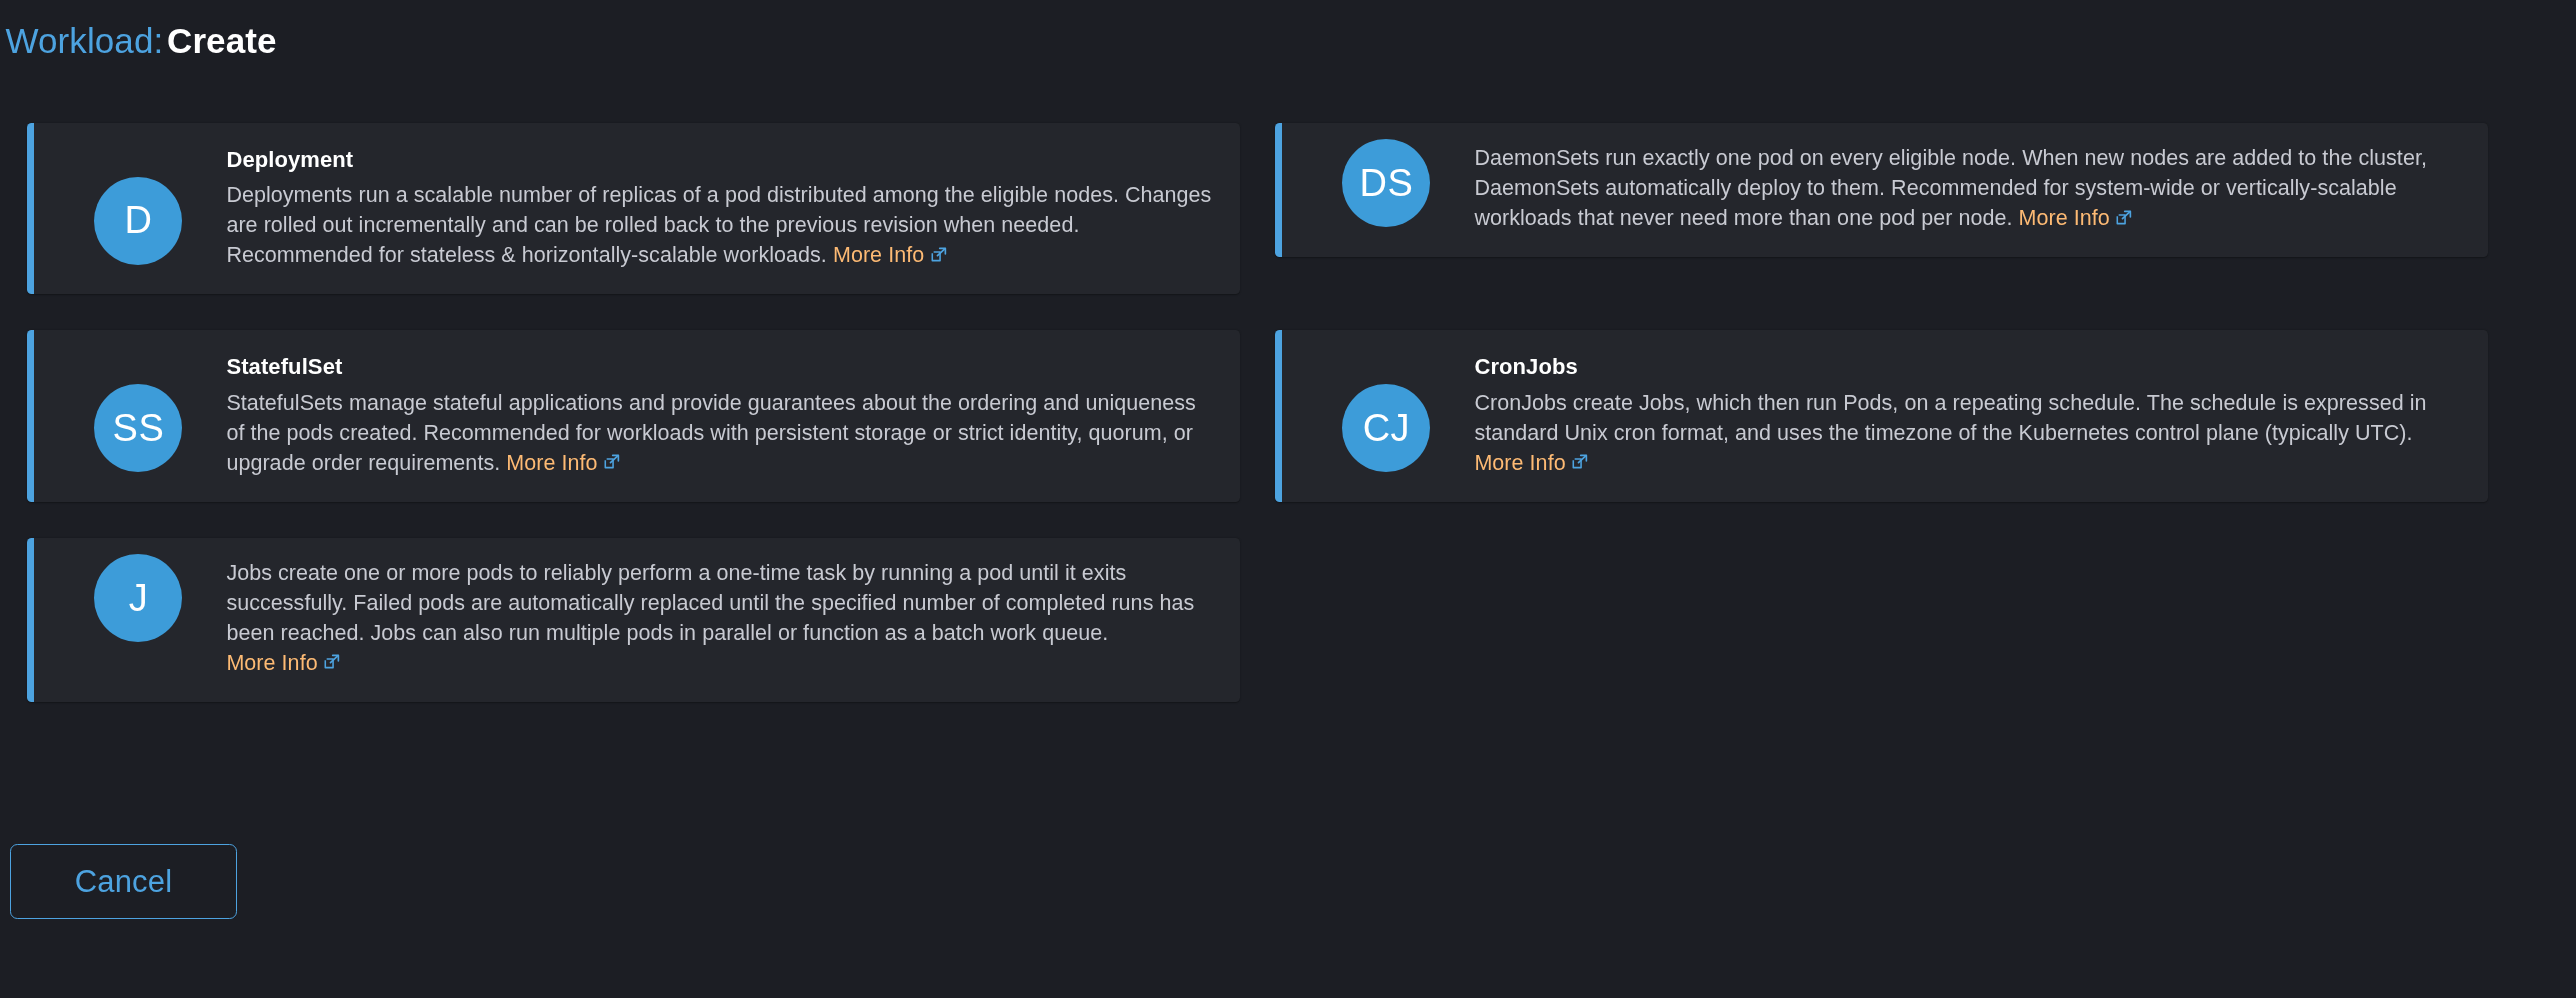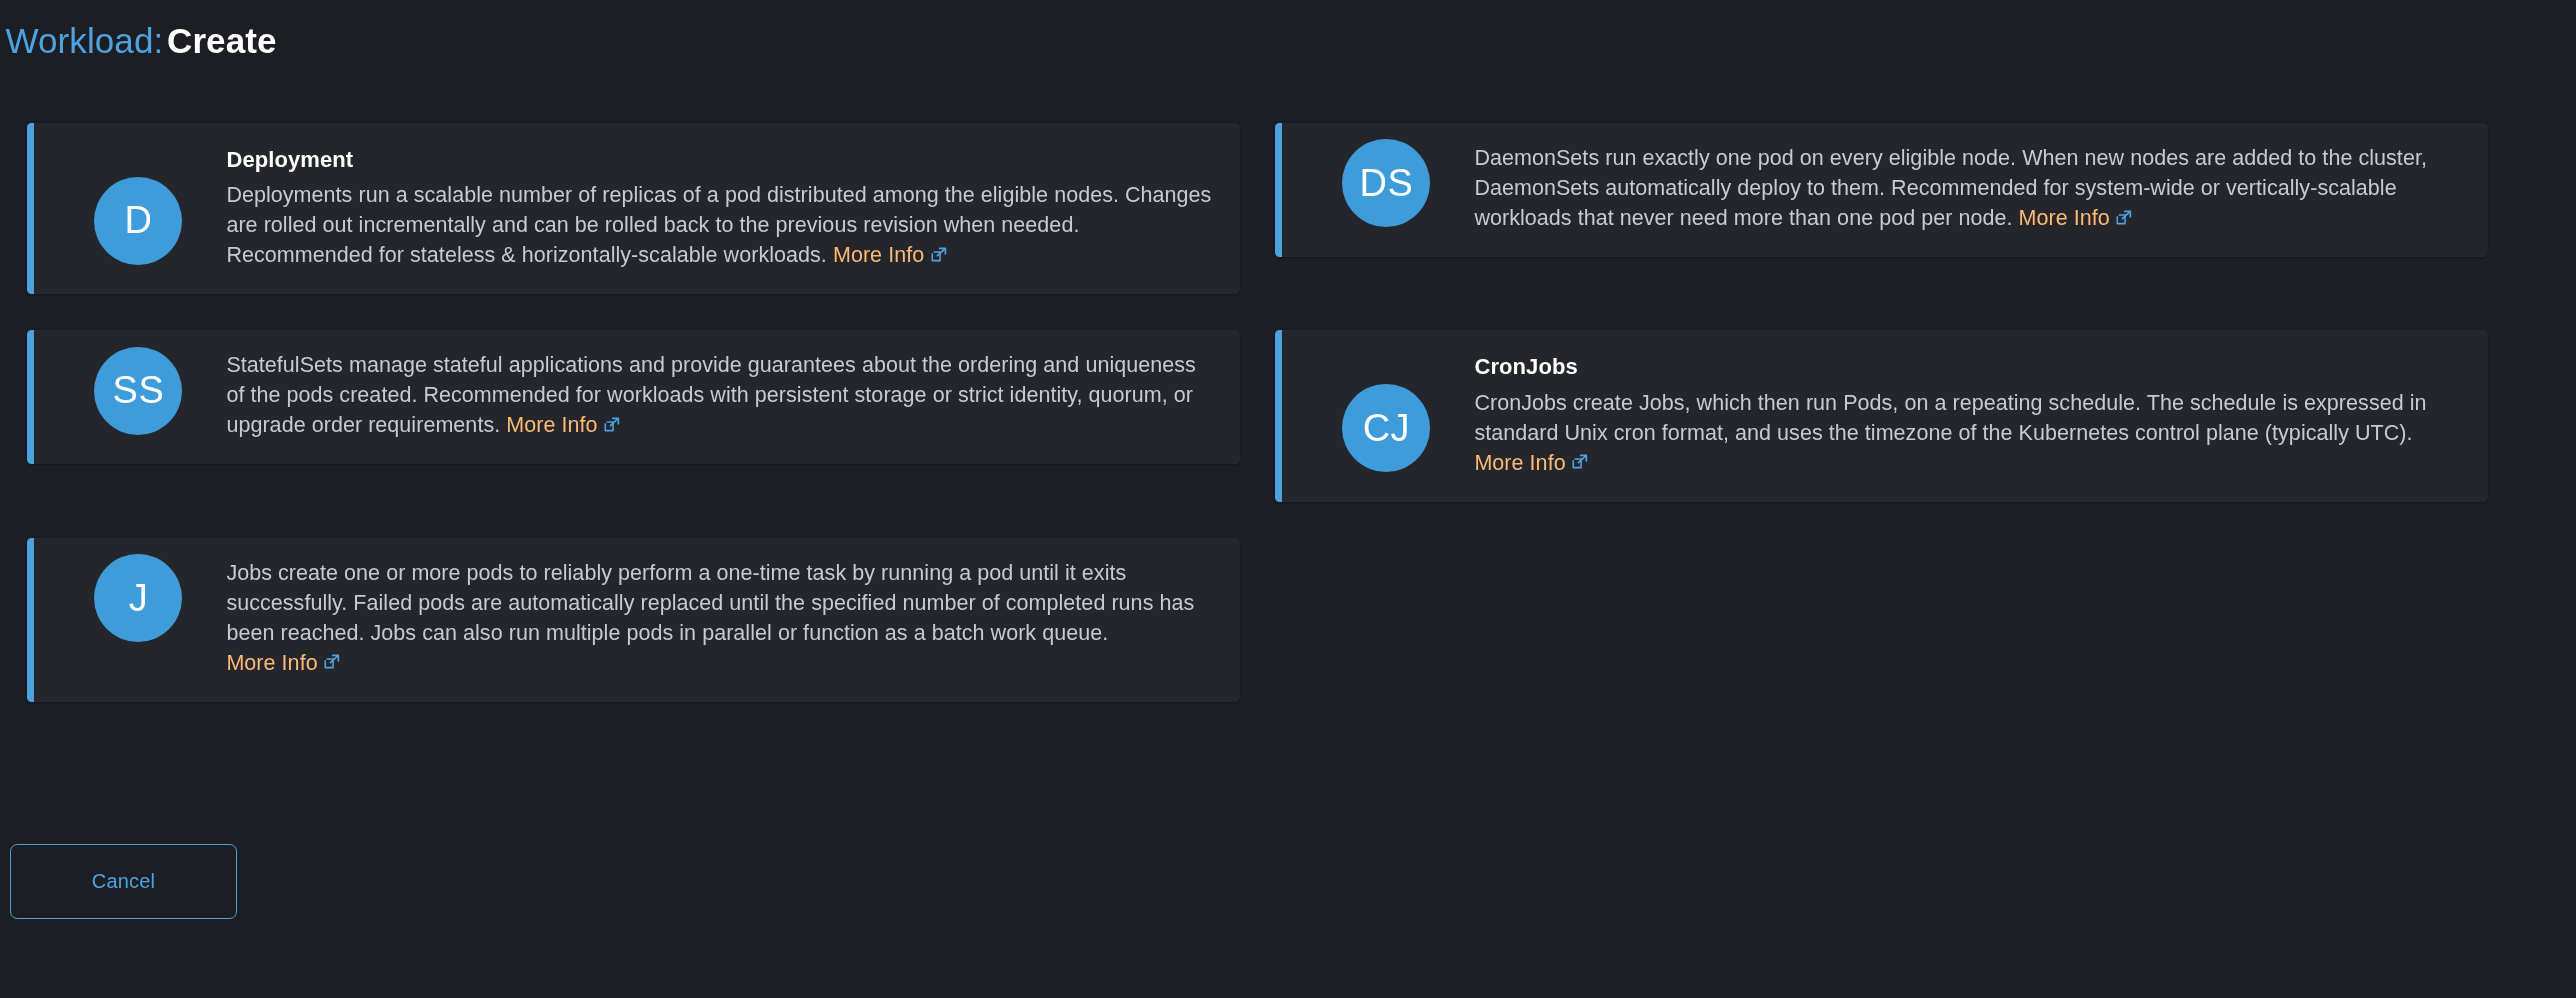--- a/index.html
+++ b/index.html
@@ -151,21 +151,21 @@
     display: inline-flex;
     align-items: center;
     justify-content: center;
     width: 227px;
     height: 75px;
     background: transparent;
     border: 1.8px solid #4da3e0;
     border-radius: 7.3px;
     color: #4da3e0;
     font-family: "Liberation Sans", "DejaVu Sans", sans-serif;
-    font-size: 20px;
+    font-size: 31px;
     letter-spacing: 0.2px;
     cursor: pointer;
   }
 </style>
 </head>
 <body>
 
 <div class="page">
 
   <div class="page-title">
@@ -198,20 +198,21 @@
                       <path d="M8.2 10.6 L16.4 2.8" stroke="#4da3e0" stroke-width="1.9" stroke-linecap="round"></path>
                       <path d="M10.6 2.6 H16.8 V8.8" stroke="#4da3e0" stroke-width="1.8" fill="none" stroke-linecap="round" stroke-linejoin="round"></path>
                     </svg></span></a></div>
             </div>
           </div>
         </div>
       </div>
       <div class="card-slot">
         <div class="card">
           <div class="card-inner">
+            <div class="card-title">StatefulSet</div>
             <div class="card-body">
               <div class="avatar">SS</div>
               <div class="card-desc"><span>StatefulSets manage stateful applications and provide guarantees about the ordering and uniqueness of the pods created. Recommended for workloads with persistent storage or strict identity, quorum, or upgrade order requirements.</span> <a class="more-info" href="#"><span>More Info</span><span class="ext-icon"><svg width="18.3" height="18.3" viewBox="0 0 20 20" fill="none" aria-hidden="true">
                       <path d="M4 6.5 H11 V16 H2.5 V8" stroke="#4da3e0" stroke-width="1.7" fill="none" stroke-linejoin="round"></path>
                       <path d="M8.2 10.6 L16.4 2.8" stroke="#4da3e0" stroke-width="1.9" stroke-linecap="round"></path>
                       <path d="M10.6 2.6 H16.8 V8.8" stroke="#4da3e0" stroke-width="1.8" fill="none" stroke-linecap="round" stroke-linejoin="round"></path>
                     </svg></span></a></div>
             </div>
           </div>
         </div>

